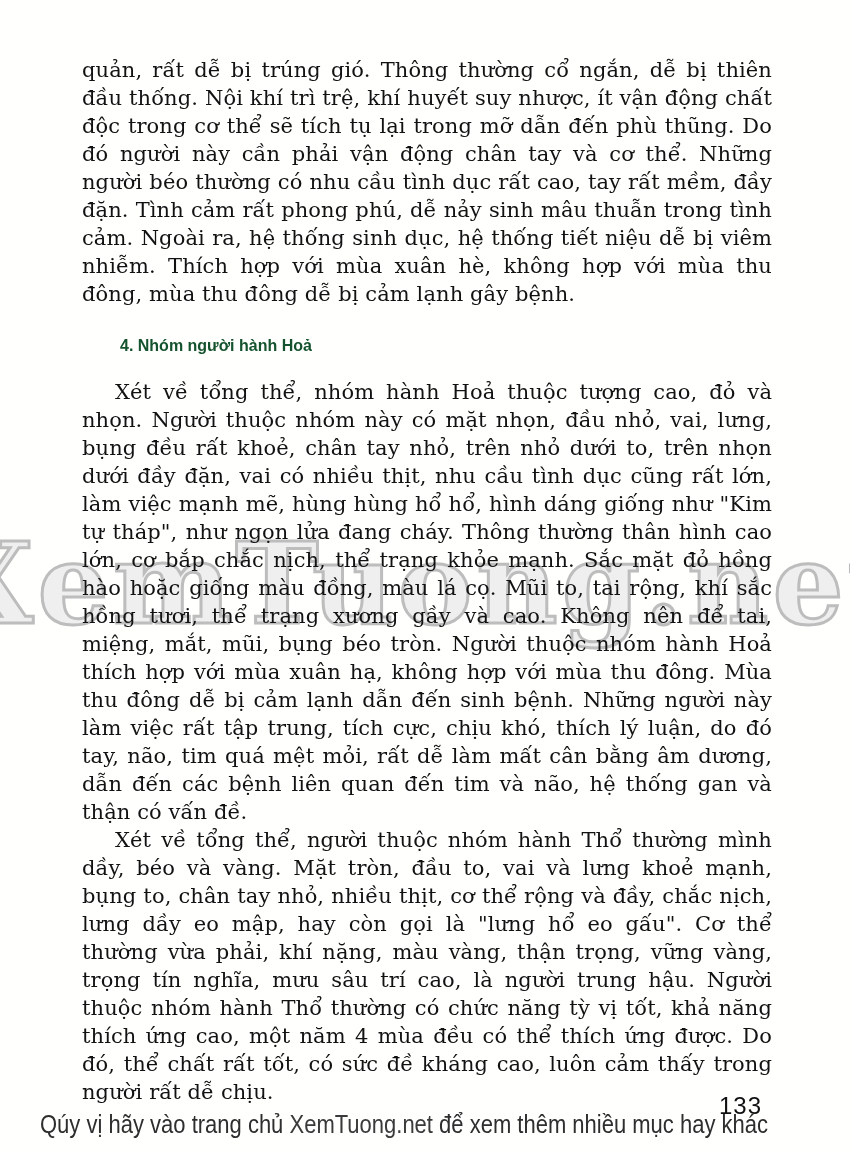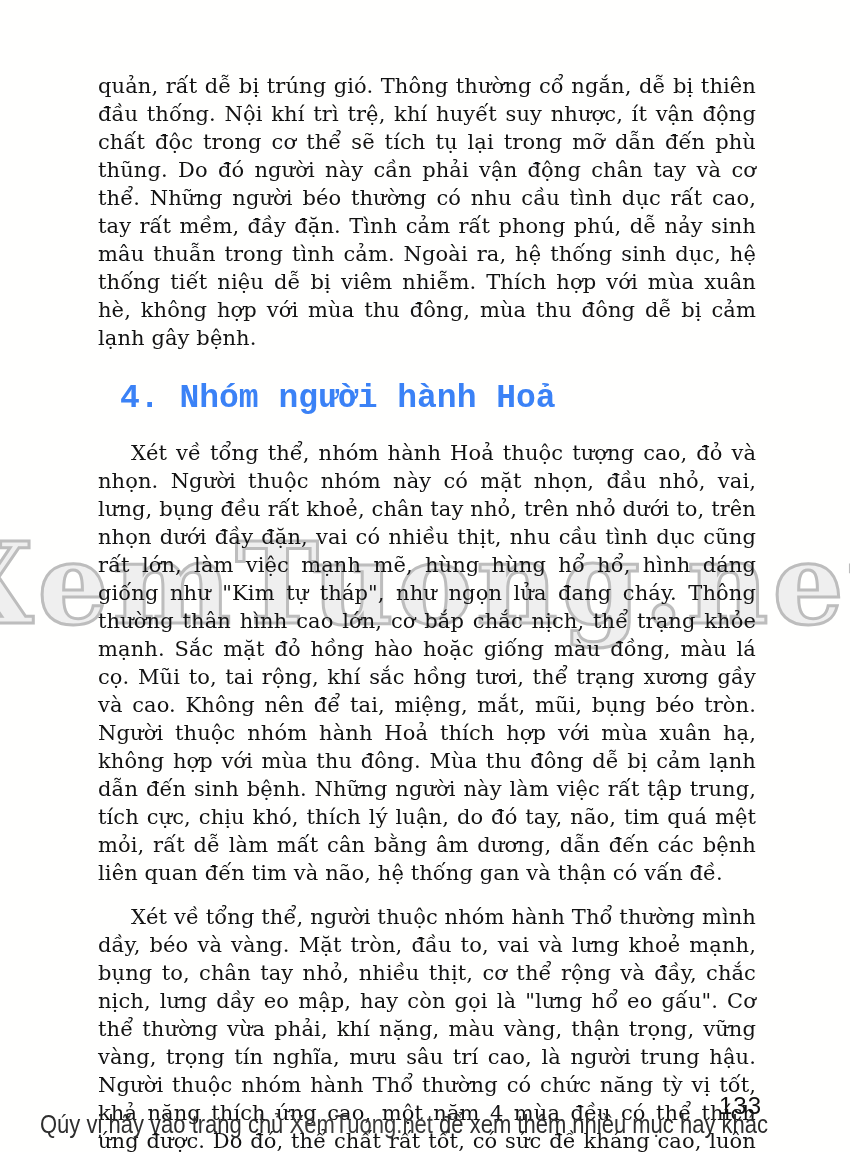--- a/index.html
+++ b/index.html
@@ -28,35 +28,35 @@
     z-index: 0;
     user-select: none;
   }
   .content {
     position: absolute;
     left: 82px; right: 78px; top: 56px;
     z-index: 1;
     color: #121212;
   }
   .body-text {
-    margin: 16px;
+    margin: 0;
     font-family: "DejaVu Serif", "Liberation Serif", serif;
     font-size: 21px;
     line-height: 28px;
     text-align: justify;
     letter-spacing: 0.1px;
   }
   .body-text.indent { text-indent: 33px; }
   .heading {
     margin: 30px 0 24px 38px;
-    font-family: Liberation Mono, monospace;
+    font-family: Liberation Sans, sans-serif;
     font-weight: bold;
-    font-size: 33px;
+    font-size: 16px;
     line-height: 1;
-    color: #3b82f6;
+    color: #14532d;
   }
   .footer {
     position: absolute;
     left: 40px; bottom: 13px;
     z-index: 2;
     font-family: "Liberation Sans", sans-serif;
     font-size: 25px;
     color: #2e2e2e;
     white-space: nowrap;
     transform: scaleX(0.88);

